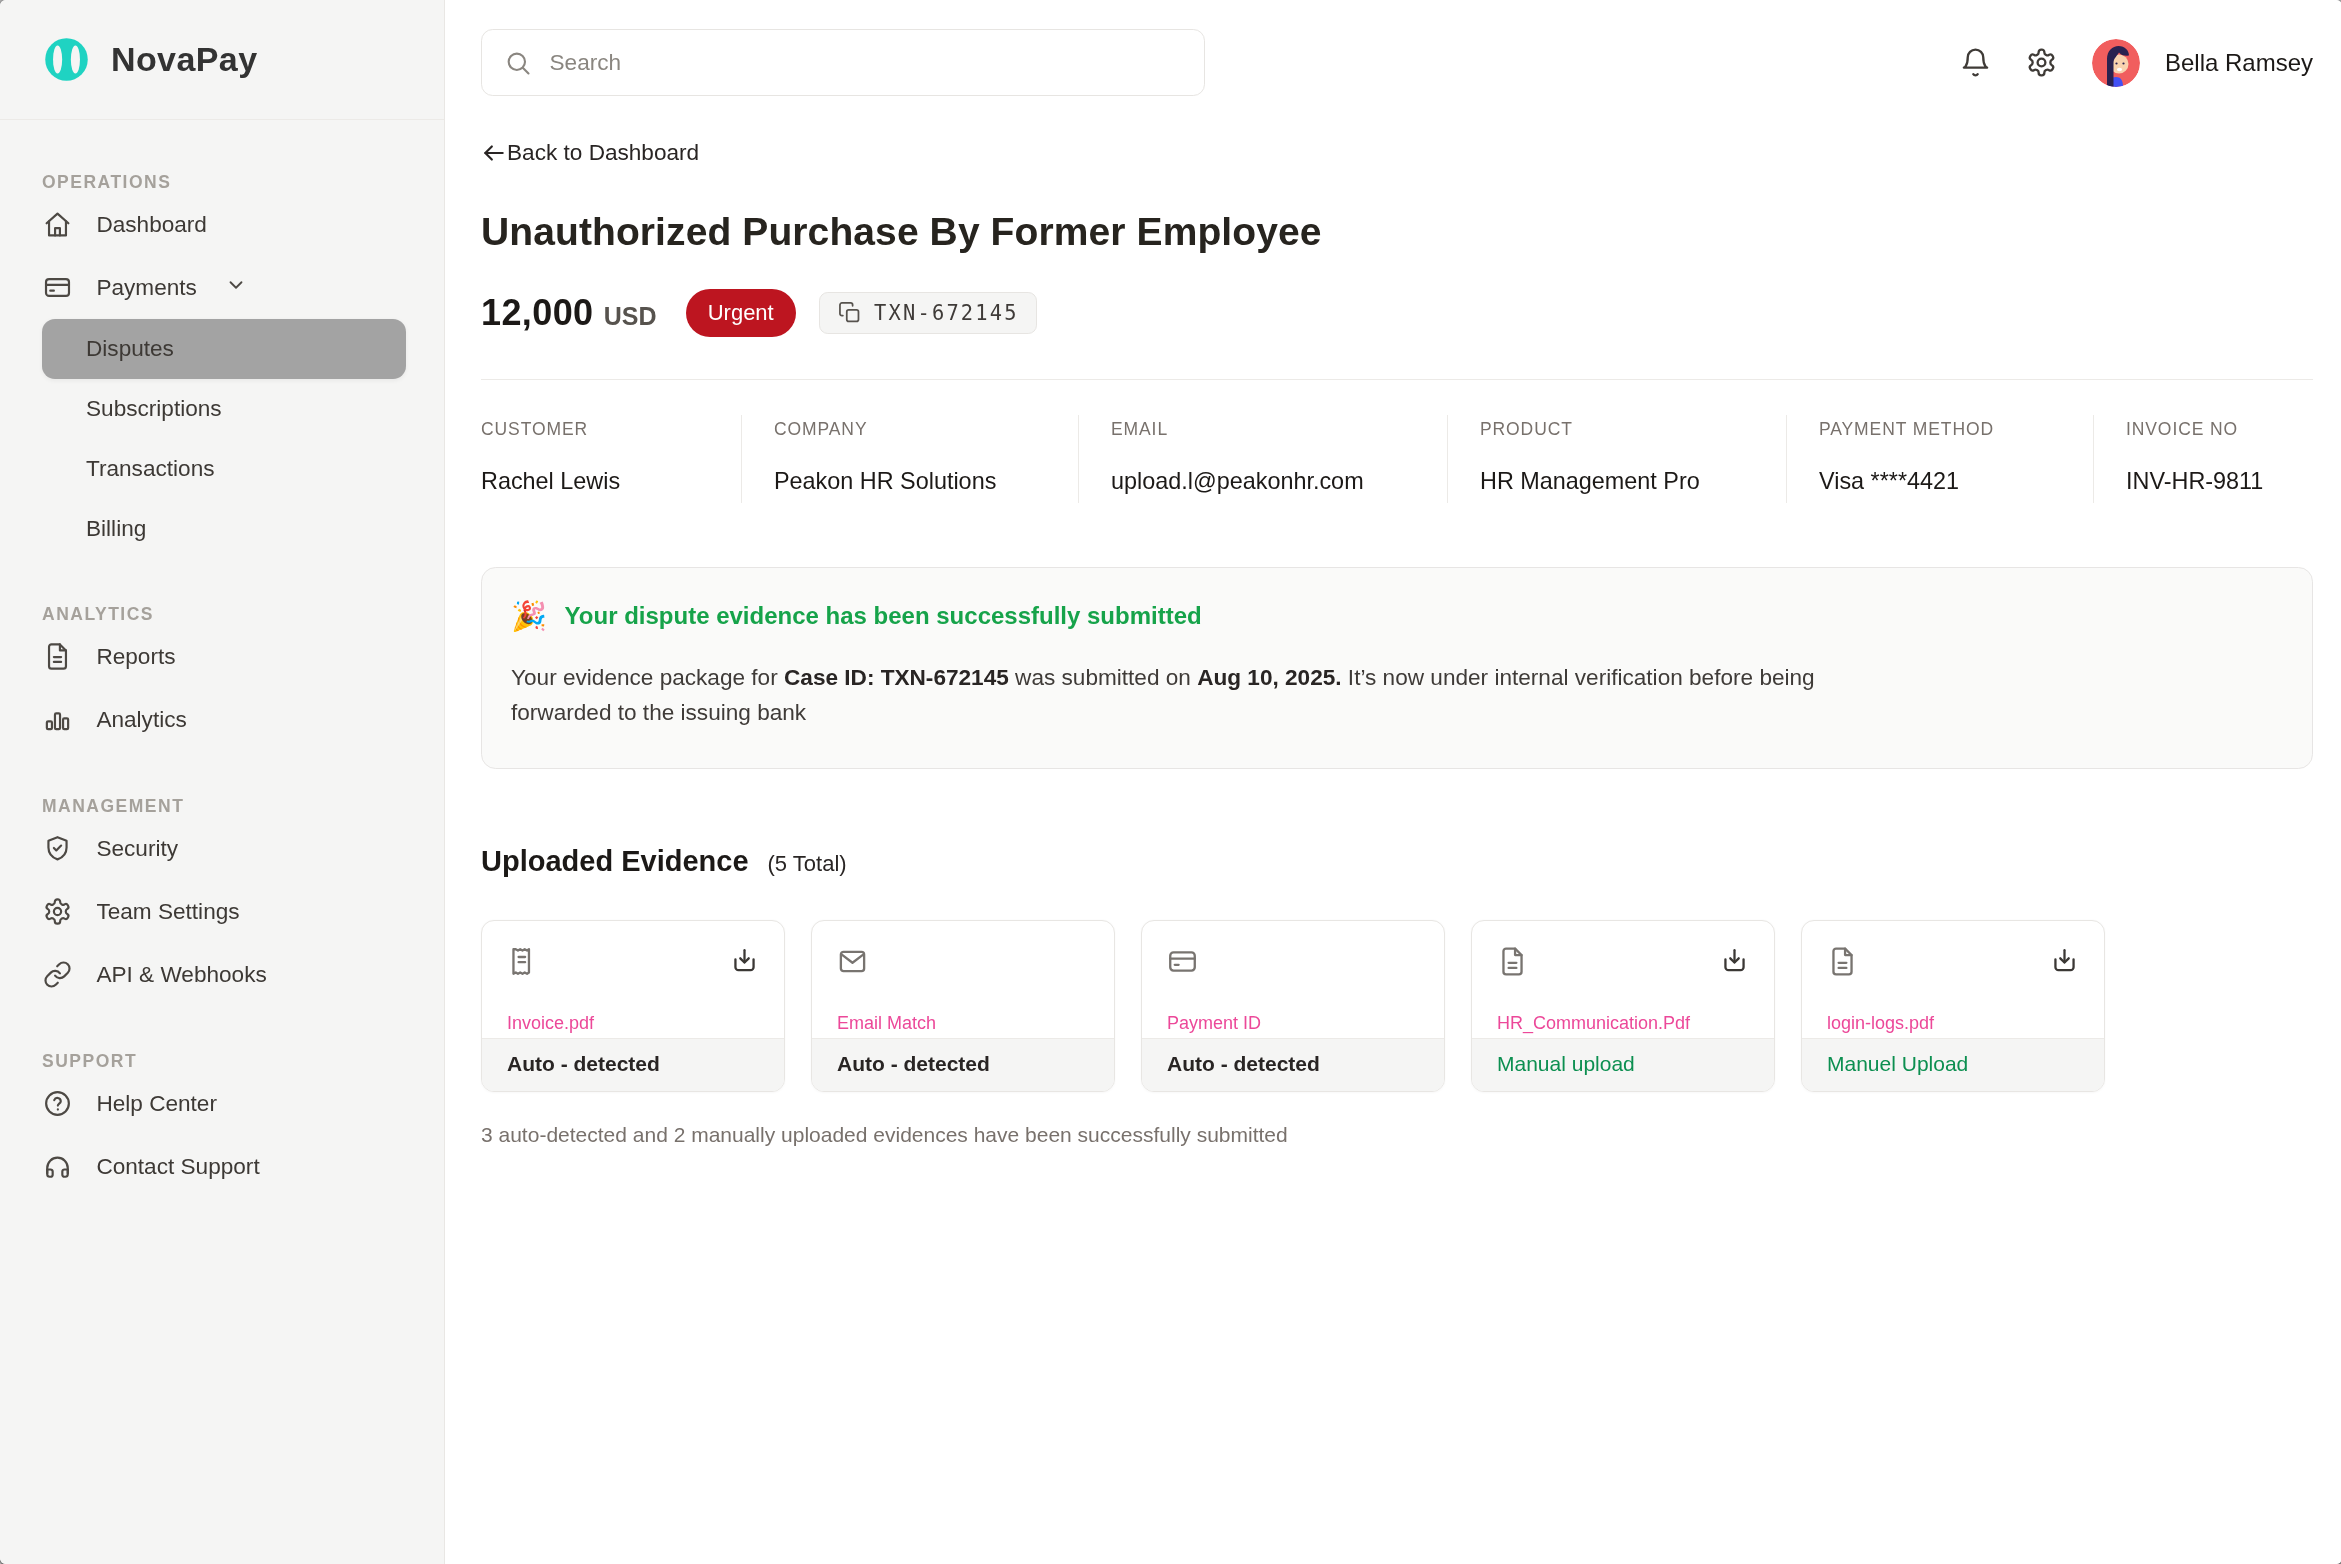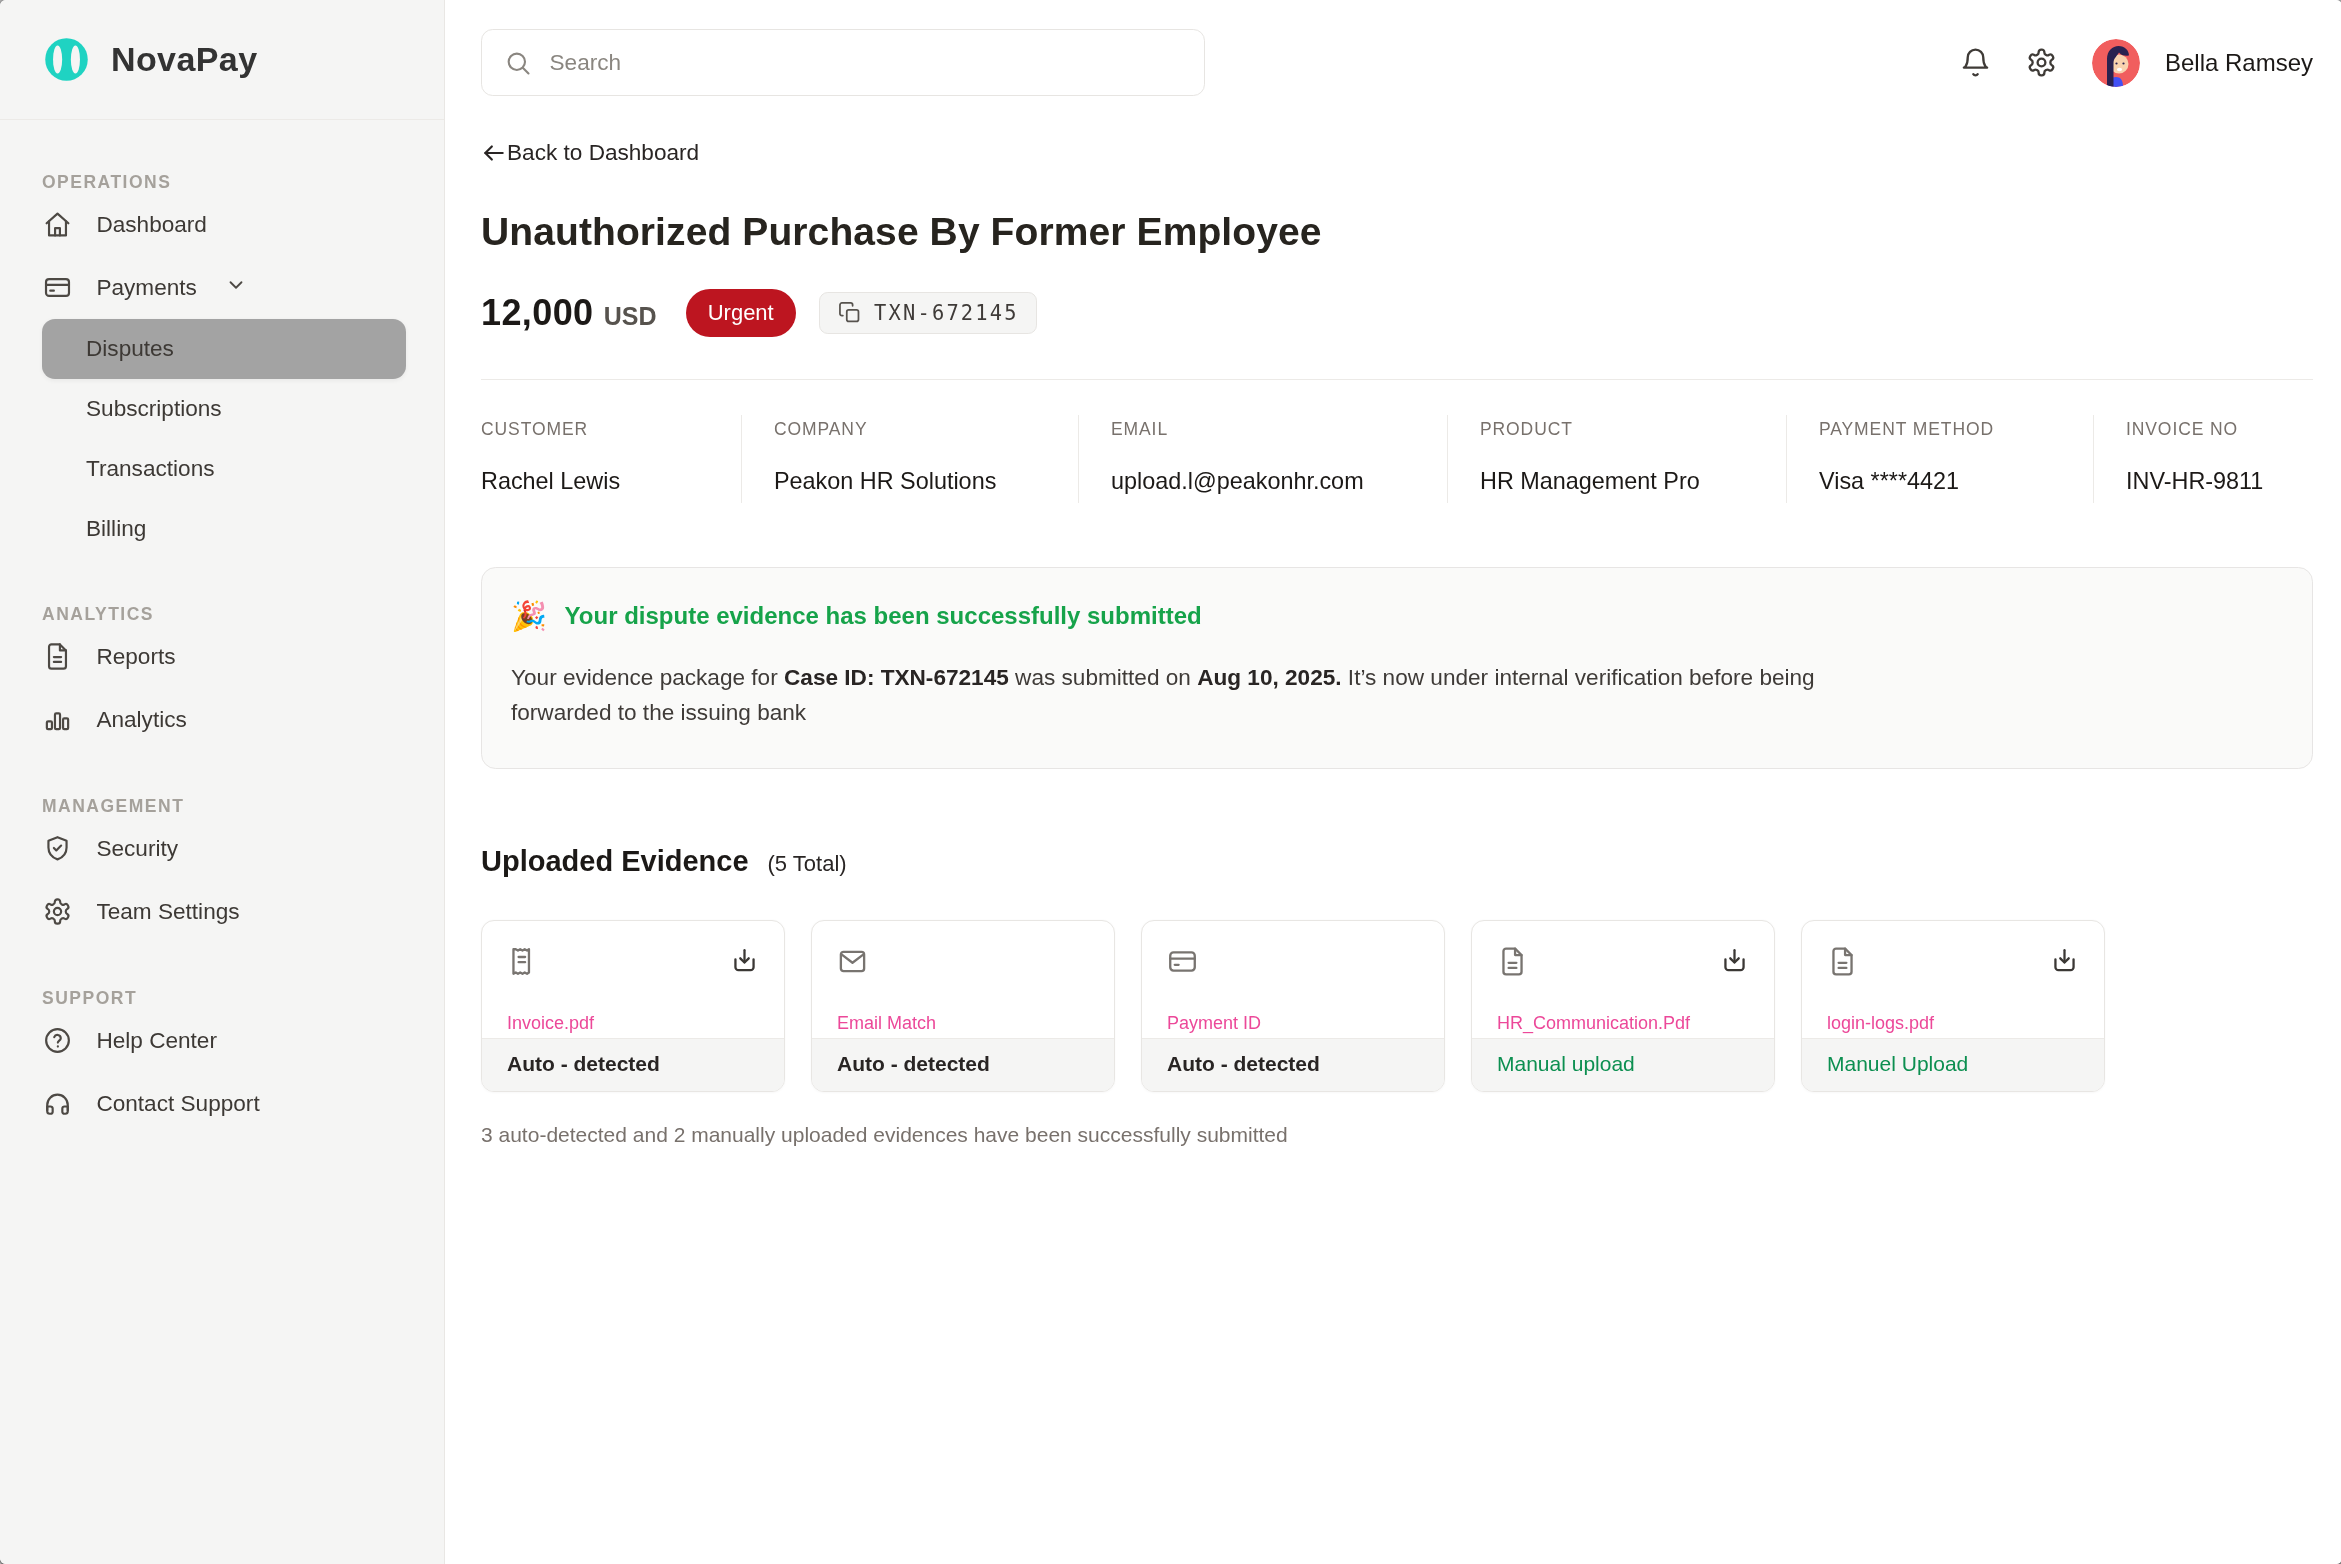--- a/index.html
+++ b/index.html
@@ -272,20 +272,29 @@
       <div class="nav-item">
         <span class="nav-icon">
           <svg viewBox="0 0 24 24" fill="none" stroke="currentColor" stroke-width="1.8" stroke-linecap="round" stroke-linejoin="round">
               <path d="M12.22 2h-.44a2 2 0 0 0-2 2v.18a2 2 0 0 1-1 1.73l-.43.25a2 2 0 0 1-2 0l-.15-.08a2 2 0 0 0-2.73.73l-.22.38a2 2 0 0 0 .73 2.73l.15.1a2 2 0 0 1 1 1.72v.51a2 2 0 0 1-1 1.74l-.15.09a2 2 0 0 0-.73 2.73l.22.38a2 2 0 0 0 2.73.73l.15-.08a2 2 0 0 1 2 0l.43.25a2 2 0 0 1 1 1.73V20a2 2 0 0 0 2 2h.44a2 2 0 0 0 2-2v-.18a2 2 0 0 1 1-1.73l.43-.25a2 2 0 0 1 2 0l.15.08a2 2 0 0 0 2.73-.73l.22-.39a2 2 0 0 0-.73-2.73l-.15-.08a2 2 0 0 1-1-1.74v-.5a2 2 0 0 1 1-1.74l.15-.09a2 2 0 0 0 .73-2.73l-.22-.38a2 2 0 0 0-2.73-.73l-.15.08a2 2 0 0 1-2 0l-.43-.25a2 2 0 0 1-1-1.73V4a2 2 0 0 0-2-2z"></path>
               <circle cx="12" cy="12" r="3"></circle>
             </svg>
         </span>
         <span>Team Settings</span>
       </div>
 
+      <div class="nav-item">
+        <span class="nav-icon">
+          <svg viewBox="0 0 24 24" fill="none" stroke="currentColor" stroke-width="1.8" stroke-linecap="round" stroke-linejoin="round">
+              <path d="M10 13a5 5 0 0 0 7.54.54l3-3a5 5 0 0 0-7.07-7.07l-1.72 1.71"></path>
+              <path d="M14 11a5 5 0 0 0-7.54-.54l-3 3a5 5 0 0 0 7.07 7.07l1.71-1.71"></path>
+            </svg>
+        </span>
+        <span>API &amp; Webhooks</span>
+      </div>
 
       <div class="nav-section-title">SUPPORT</div>
 
       <div class="nav-item">
         <span class="nav-icon">
           <svg viewBox="0 0 24 24" fill="none" stroke="currentColor" stroke-width="1.8" stroke-linecap="round" stroke-linejoin="round">
               <circle cx="12" cy="12" r="9.4"></circle>
               <path d="M9.3 9.2a2.8 2.8 0 0 1 5.4.9c0 1.8-2.4 2.2-2.4 3.6"></path>
               <line x1="12.3" y1="16.8" x2="12.3" y2="17"></line>
             </svg>

